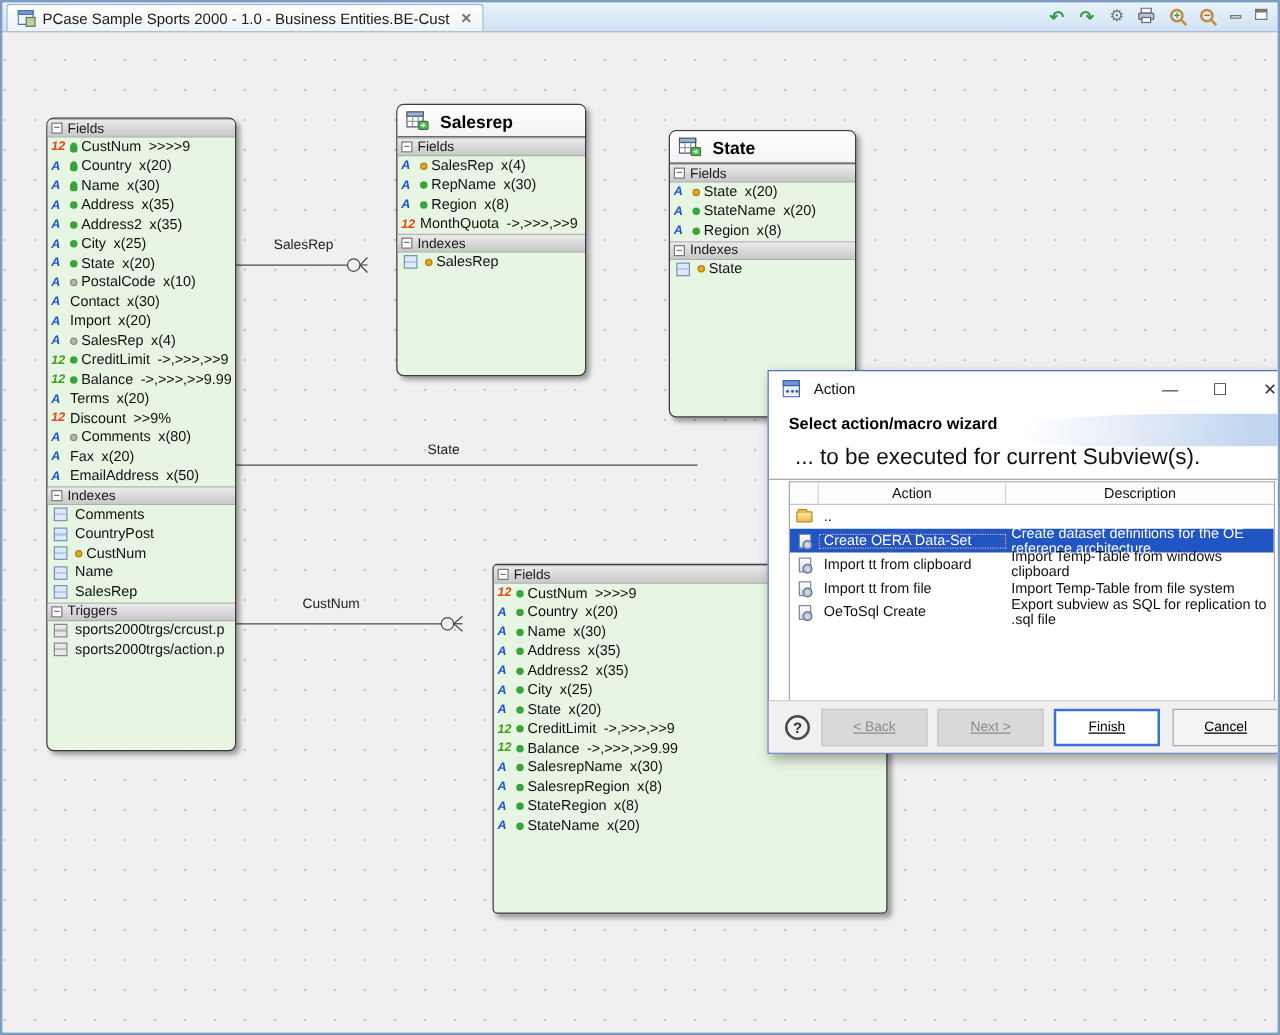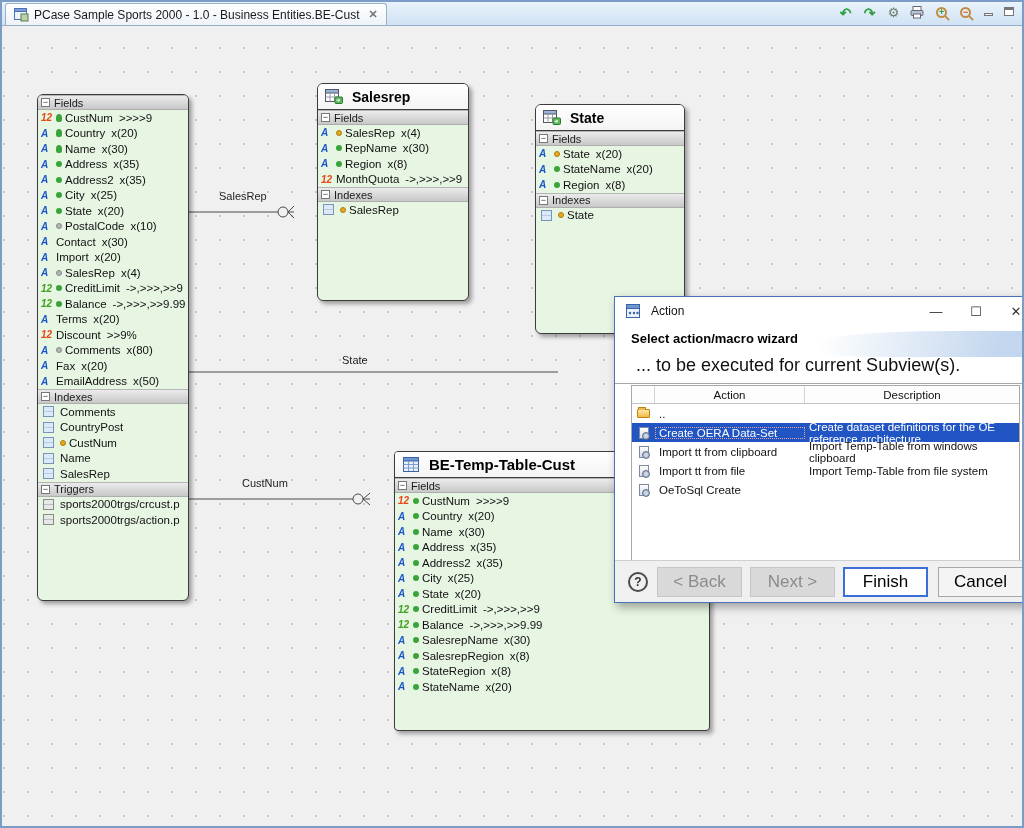--- a/index.html
+++ b/index.html
@@ -95,21 +95,21 @@
   .dicon { display:inline-block; }
   .dicon.folder { width:13px; height:9px; background:linear-gradient(#ffe9a8,#f0b84a); border:1px solid #b8860b; border-radius:1px; position:relative; }
   .dicon.folder::before { content:""; position:absolute; top:-3px; left:0; width:6px; height:2px; background:#f0b84a; border:1px solid #b8860b; border-bottom:none; border-radius:1px 1px 0 0; }
   .dicon.script { width:10px; height:12px; background:linear-gradient(#fdfdfd,#d8dee8); border:1px solid #7e8aa0; position:relative; }
   .dicon.script::after { content:""; position:absolute; right:-2px; bottom:-2px; width:6px; height:6px; border-radius:50%; background:radial-gradient(#cfd8e8 30%, #8593ad); border:1px solid #5f6d8a; }
   .d-bottom { position:absolute; left:0; right:0; bottom:0; height:42px; background:#f0f0f0; border-top:1px solid #cfcfcf;
               display:flex; align-items:center; padding:0 13px; }
   .d-help { width:20px; height:20px; border:2px solid #4a4a4a; border-radius:50%; display:flex; align-items:center;
             justify-content:center; font-weight:bold; font-size:12px; color:#333; }
   .d-btns { margin-left:auto; display:flex; gap:8px; }
-  .dbtn { width:85px; height:30px; display:flex; align-items:center; justify-content:center; font-size:17px; }
+  .dbtn { width:85px; height:30px; display:flex; align-items:center; justify-content:center; font-size:11px;text-decoration:underline; }
   .dbtn.disabled { background:#d9d9d9; color:#8b8b8b; border:1px solid #c6c6c6; }
   .dbtn.default { background:#ffffff; color:#000; border:2px solid #3a6fd8; margin-right:2px; }
   .dbtn.normal { background:#f4f4f4; color:#000; border:1px solid #a8a8a8; }
 </style>
 </head>
 <body>
 
 <div class="titlebar">
   <div class="tab">
     <svg width="15" height="14" viewBox="0 0 15 14">
@@ -426,31 +426,20 @@
         </div>
         <div class="erow">
           <span class="ficon index"></span>
           <span class="mark gold"></span>
           <span class="fname">State</span>
         </div>
       </div>
   </div>
 
   <div class="entity ent-betemp">
-    <div class="e-header">
-      <svg class="tblico" viewBox="0 0 18 15">
-        <rect x="1.5" y="0.5" width="15" height="14" fill="#eaf1fa" stroke="#3a62a8"></rect>
-        <rect x="1.5" y="0.5" width="15" height="3.5" fill="#6f96cf" stroke="#3a62a8"></rect>
-        <line x1="6.5" y1="4" x2="6.5" y2="14" stroke="#7d9cc8"></line>
-          <line x1="11.5" y1="4" x2="11.5" y2="14" stroke="#7d9cc8"></line>
-        <line x1="1.5" y1="7.5" x2="16.5" y2="7.5" stroke="#7d9cc8"></line>
-          <line x1="1.5" y1="11" x2="16.5" y2="11" stroke="#7d9cc8"></line>
-      </svg>
-      <span class="e-title">BE-Temp-Table-Cust</span>
-    </div>
     <div class="e-body">
         <div class="band">
           <span class="collapse">−</span>
           <span class="band-label">Fields</span>
         </div>
         <div class="erow">
           <span class="ficon int">12</span>
           <span class="mark green"></span>
           <span class="fname">CustNum</span>
           <span class="fmt">&gt;&gt;&gt;&gt;9</span>
@@ -585,20 +574,21 @@
               <span class="dicon script"></span>
             </div>
             <div class="dc-act">Import tt from file</div>
             <div class="dc-desc">Import Temp-Table from file system</div>
           </div>
           <div class="drow">
             <div class="dc-ico">
               <span class="dicon script"></span>
             </div>
             <div class="dc-act">OeToSql Create</div>
+            <div class="dc-desc">Export subview as SQL for replication to .sql file</div>
           </div>
         </div>
     </div>
     <div class="d-bottom">
       <span class="d-help">?</span>
       <div class="d-btns">
         <span class="dbtn disabled">&lt; Back</span>
         <span class="dbtn disabled">Next &gt;</span>
         <span class="dbtn default">Finish</span>
         <span class="dbtn normal">Cancel</span>

